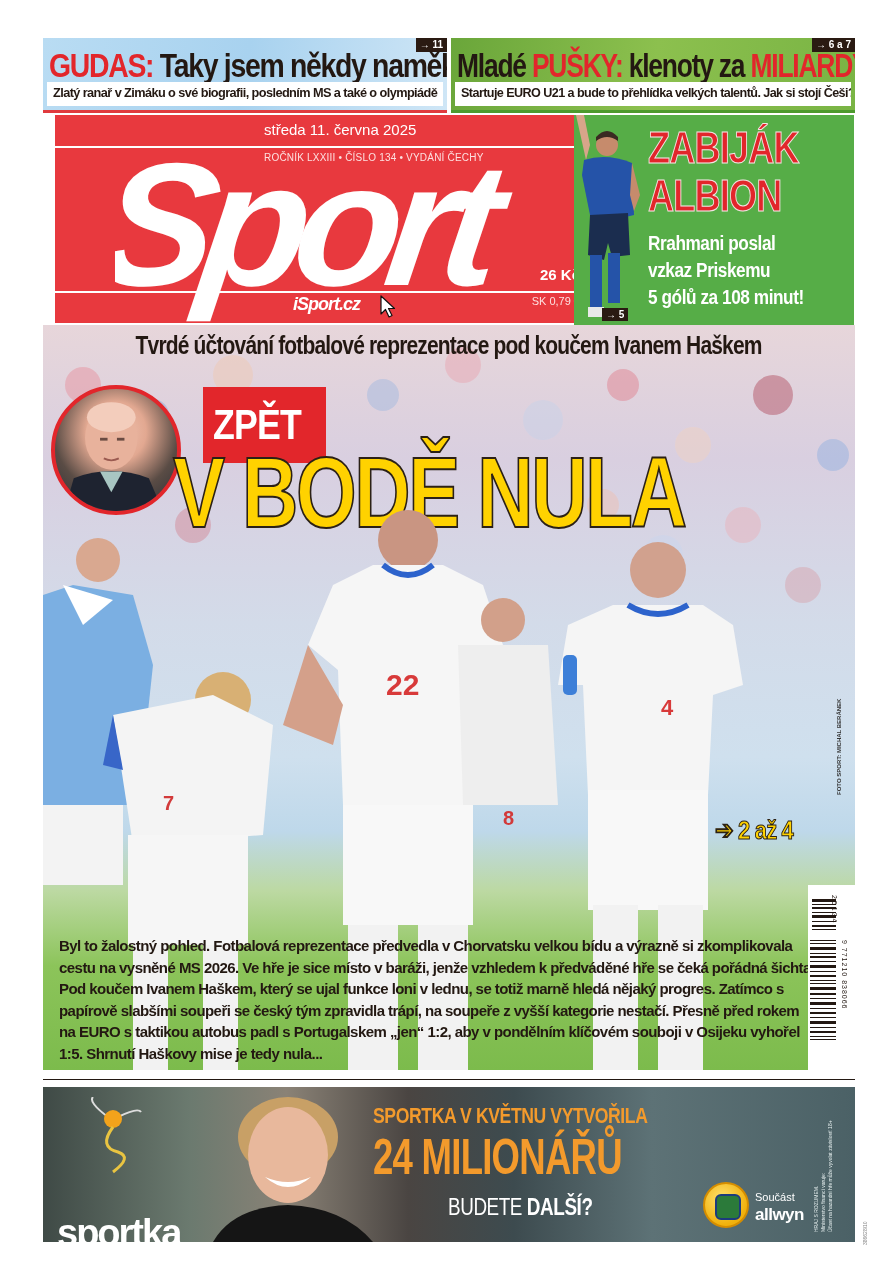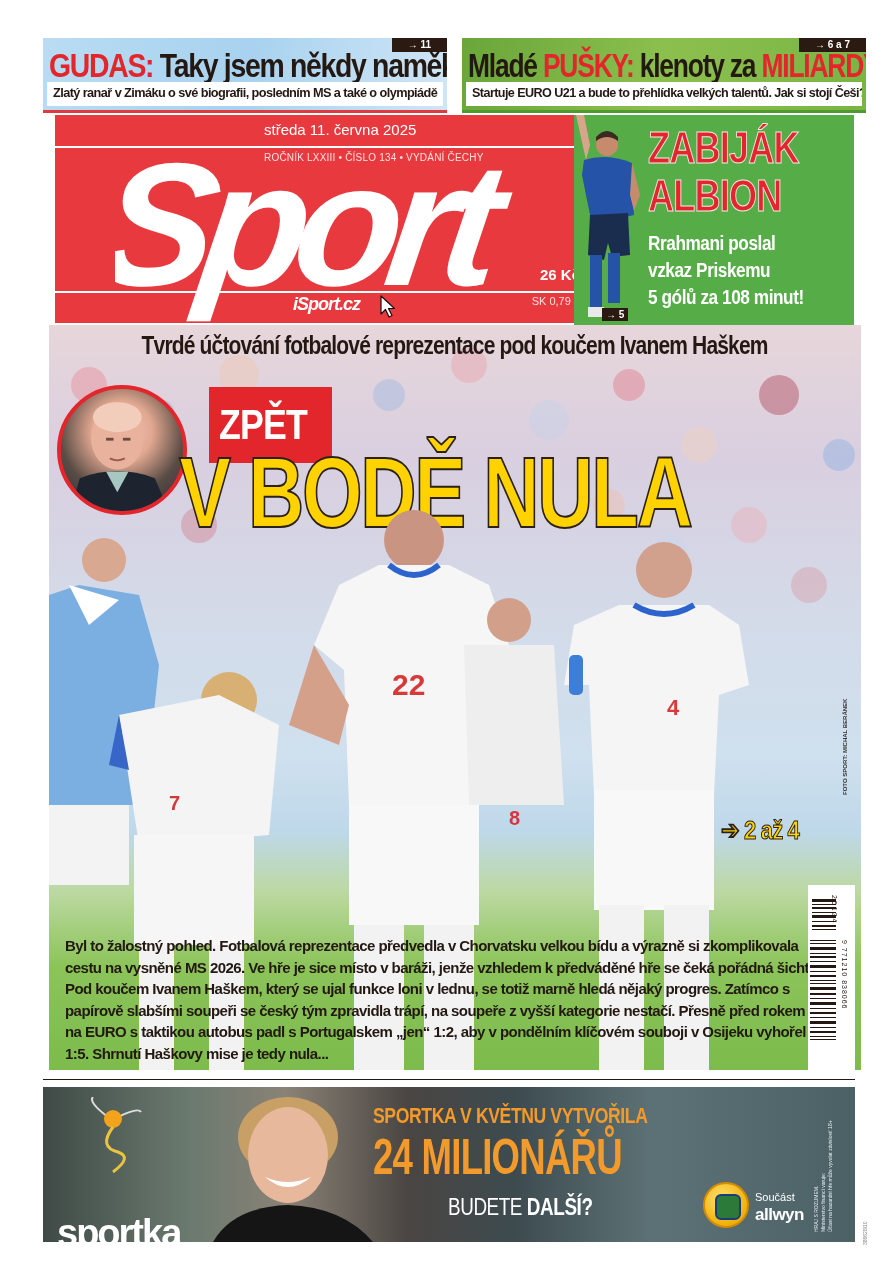--- a/index.html
+++ b/index.html
@@ -4,22 +4,22 @@
 <style>
   * { box-sizing: border-box; margin: 0; padding: 0; }
   html, body { width: 885px; height: 1280px; background: #ffffff; overflow: hidden; }
   body { position: relative; font-family: "Liberation Sans", sans-serif; }
 
   .cond { font-family: "Liberation Sans", sans-serif; font-weight: 700; transform-origin: left center; display: inline-block; white-space: nowrap; }
 
   
   .teaser { position: absolute; top: 38px; height: 75px; overflow: hidden; }
   .teaser-left { left: 43px; width: 404px; background: linear-gradient(100deg, #b9dcf3 0%, #a8d2ef 50%, #cfe6f6 100%); border-bottom: 3px solid #e03a3e; }
-  .teaser-right { left: 462px; width: 404px; background: linear-gradient(100deg, #6aa63a 0%, #8cc04e 50%, #79b444 100%); border-bottom: 3px solid #4d9a2e; }
-  .page-ref { position: absolute; top: 0; right: 0; background: #2a1a12; color: #fff; font-size: 10px; font-weight: 700; padding: 1px 16px; line-height: 12px; }
+  .teaser-right { left: 451px; width: 404px; background: linear-gradient(100deg, #6aa63a 0%, #8cc04e 50%, #79b444 100%); border-bottom: 3px solid #4d9a2e; }
+  .page-ref { position: absolute; top: 0; right: 0; background: #2a1a12; color: #fff; font-size: 10px; font-weight: 700; padding: 1px 4px; line-height: 12px; }
   .teaser-headline { position: absolute; left: 6px; top: 10px; height: 36px; line-height: 36px; font-size: 33px; color: #231812; letter-spacing: -1.5px; }
   .teaser-headline .red { color: #e2262b; }
   .teaser-sub { position: absolute; left: 4px; right: 4px; bottom: 4px; height: 24px; background: #ffffff; line-height: 22px; font-size: 13px; font-weight: 700; color: #231812; padding-left: 6px; letter-spacing: -0.6px; white-space: nowrap; overflow: hidden; }
 
   
   .masthead { position: absolute; left: 55px; top: 115px; width: 535px; height: 208px; background: #e8393e; overflow: hidden; }
   .mast-line { position: absolute; left: 0; right: 0; height: 2px; background: #ffffff; }
   .mast-date { position: absolute; left: 209px; top: 6px; color: #fff; font-size: 15px; }
   .mast-meta { position: absolute; left: 209px; top: 37px; color: #fde0e0; font-size: 10px; letter-spacing: 0.2px; }
   .logo { position: absolute; left: 60px; top: 10px; width: 400px; height: 200px; }
@@ -29,21 +29,21 @@
   .cursor { position: absolute; left: 325px; top: 180px; width: 18px; height: 24px; }
 
   
   .side-teaser { position: absolute; left: 574px; top: 115px; width: 280px; height: 210px; background: #56ad47; overflow: hidden; }
   .side-player { position: absolute; left: 0; top: 0; width: 70px; height: 210px; }
   .side-title { position: absolute; left: 74px; color: #e2262b; font-size: 44px; line-height: 46px; font-weight: 900; letter-spacing: -1px; -webkit-text-stroke: 1px #f3e5e5; }
   .side-sub { position: absolute; left: 74px; color: #ffffff; font-size: 20px; font-weight: 700; letter-spacing: -0.5px; line-height: 27px; }
   .side-ref { position: absolute; left: 28px; top: 193px; background: #2a1a12; color: #fff; font-size: 10px; font-weight: 700; padding: 1px 4px; }
 
   
-  .hero { position: absolute; left: 49px; top: 325px; width: 812px; height: 745px; overflow: hidden;
+  .hero { position: absolute; left: 43px; top: 325px; width: 812px; height: 745px; overflow: hidden;
           background: linear-gradient(180deg, #e7d6da 0%, #d9cfe0 18%, #d3dbe9 40%, #cfe0ee 58%, #bed8ea 68%, #bcd9a2 76%, #8cc45a 86%, #7cbb4c 100%); }
   .crowd { position: absolute; left: 0; top: 0; width: 812px; height: 560px; }
   .kicker { position: absolute; left: 0; right: 0; top: 6px; text-align: center; font-size: 25px; font-weight: 700; color: #231812; letter-spacing: -1px; }
   .coach { position: absolute; left: 8px; top: 60px; width: 130px; height: 130px; border-radius: 50%; border: 4px solid #e2262b; background: radial-gradient(circle at 50% 35%, #f2c6b4 0%, #e2a891 30%, #5a4c45 62%, #262a33 100%); overflow: hidden; }
   .zpet { position: absolute; left: 160px; top: 62px; background: #e2262b; color: #fff; font-size: 42px; font-weight: 900; padding: 12px 10px; line-height: 52px; letter-spacing: -1px; }
   .mainhead { position: absolute; left: 130px; top: 112px; color: #ffd200; font-size: 100px; font-weight: 900; letter-spacing: -3px; line-height: 110px; -webkit-text-stroke: 2px #2b2116; white-space: nowrap; }
   .players { position: absolute; left: 0; top: 180px; width: 812px; height: 565px; }
   .pageref-big { position: absolute; left: 672px; top: 490px; color: #ffd200; font-size: 26px; font-weight: 900; letter-spacing: -1px; -webkit-text-stroke: 1px #2b2116; }
   .photo-credit { position: absolute; left: 793px; top: 470px; font-size: 6px; font-weight: 700; color: #333; transform: rotate(-90deg); transform-origin: left top; white-space: nowrap; }
   .body-text { position: absolute; left: 16px; top: 610px; width: 760px; font-size: 15px; line-height: 21.5px; font-weight: 700; color: #231812; letter-spacing: -0.55px; }

